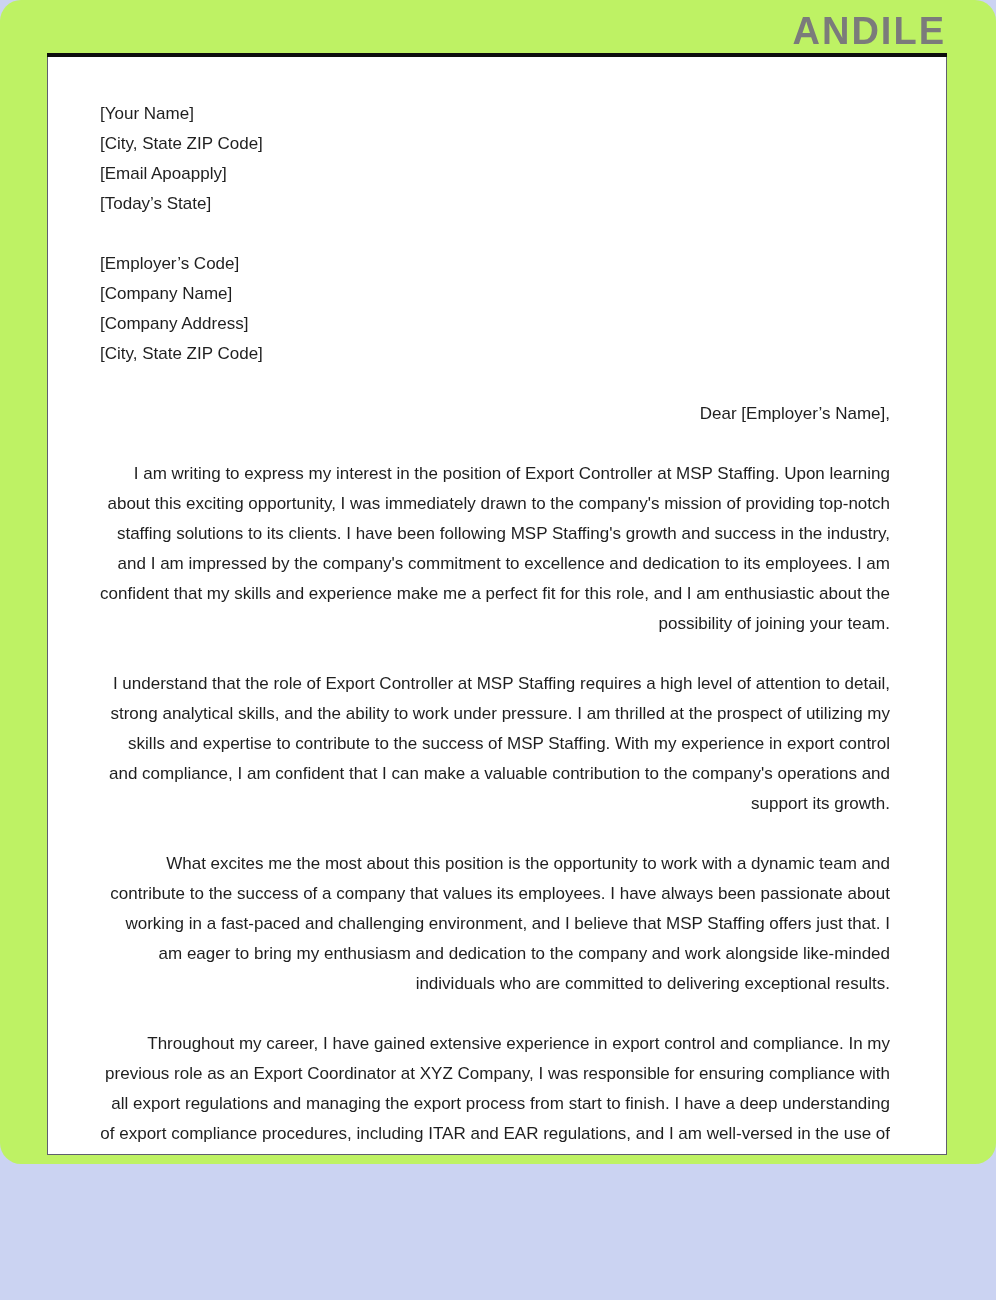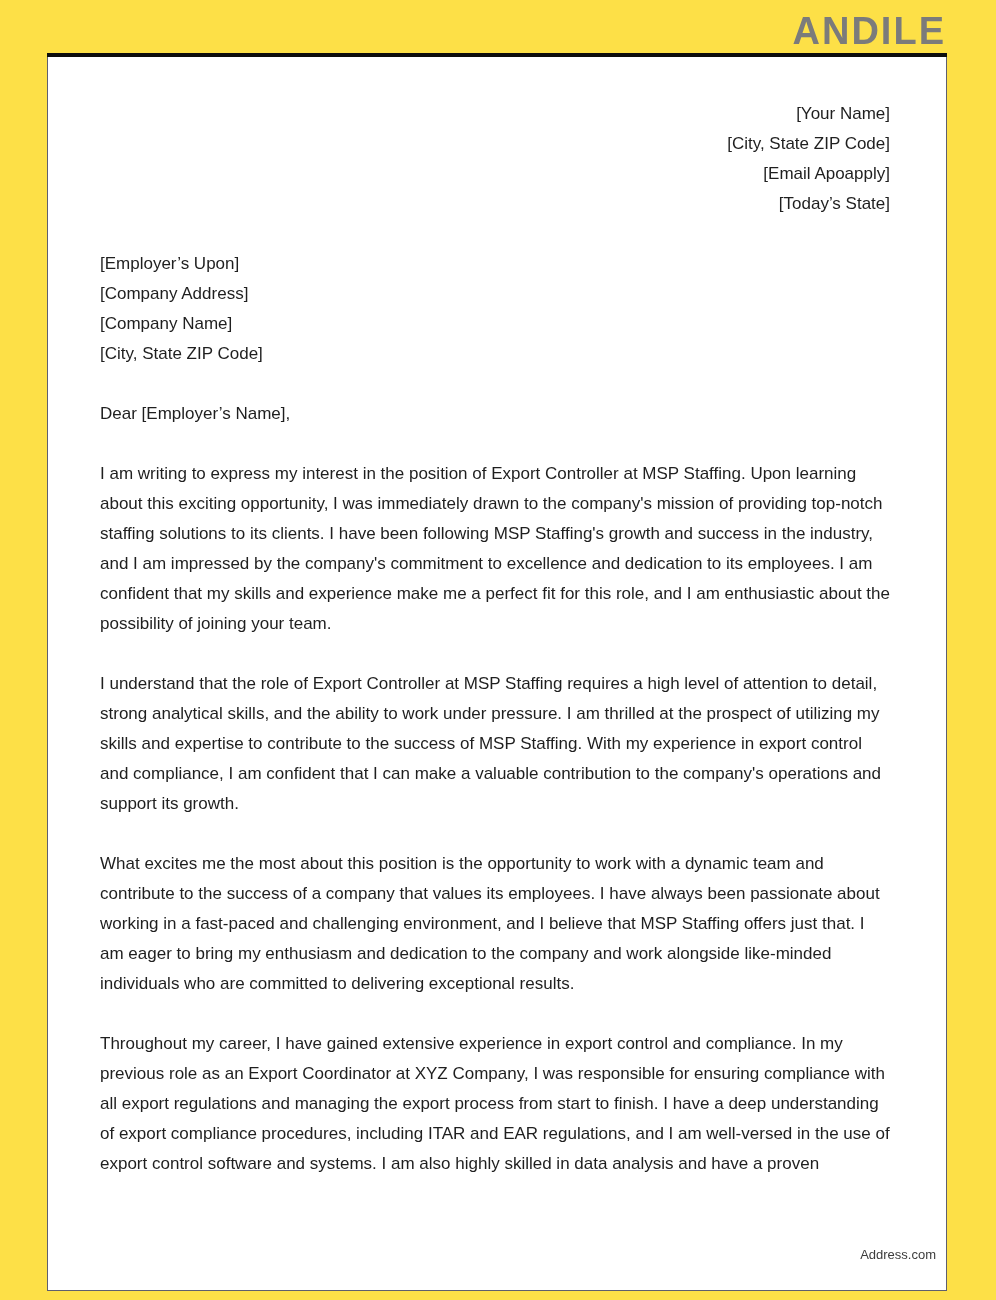--- a/index.html
+++ b/index.html
@@ -3,24 +3,25 @@
 <meta charset="utf-8">
 <style>
   html, body {
     margin: 0;
     padding: 0;
     background: #cbd3f2;
   }
   .canvas {
     position: relative;
     width: 996px;
-    height: 1300px;
-    background: #fde047;
+    height: 1164px;
+    background: #bef264;
     overflow: hidden;
     font-family: "Liberation Sans", "DejaVu Sans", sans-serif;
+    border-radius: 21px;
   }
   .logo {
     position: absolute;
     top: 12px;
     right: 50px;
     font-size: 38px;
     font-weight: 700;
     letter-spacing: 2px;
     color: #7b7b7b;
     line-height: 1;
@@ -52,24 +53,24 @@
     color: #1f1f1f;
   }
   .letter p {
     margin: 0;
   }
   .block {
     margin-top: 30px;
   }
   .block:first-child {
     margin-top: 0;
-    text-align: right;
   }
   .paragraph {
     margin-top: 30px !important;
+    text-align: right;
   }
   .watermark {
     position: absolute;
     top: 1247px;
     right: 60px;
     font-size: 13px;
     color: #3c3c3c;
     z-index: 5;
     background: transparent;
   }
@@ -87,23 +88,23 @@
     <div class="letter">
 
       <div class="block">
         <p>[Your Name]</p>
         <p>[City, State ZIP Code]</p>
         <p>[Email Apoapply]</p>
         <p>[Today’s State]</p>
       </div>
 
       <div class="block">
-        <p>[Employer’s Upon]</p>
+        <p>[Employer’s Code]</p>
+        <p>[Company Name]</p>
         <p>[Company Address]</p>
-        <p>[Company Name]</p>
         <p>[City, State ZIP Code]</p>
       </div>
 
       <p class="paragraph">Dear [Employer’s Name],</p>
 
       <p class="paragraph">I am writing to express my interest in the position of Export Controller at MSP Staffing. Upon learning about this exciting opportunity, I was immediately drawn to the company's mission of providing top-notch staffing solutions to its clients. I have been following MSP Staffing's growth and success in the industry, and I am impressed by the company's commitment to excellence and dedication to its employees. I am confident that my skills and experience make me a perfect fit for this role, and I am enthusiastic about the possibility of joining your team.</p>
       <p class="paragraph">I understand that the role of Export Controller at MSP Staffing requires a high level of attention to detail, strong analytical skills, and the ability to work under pressure. I am thrilled at the prospect of utilizing my skills and expertise to contribute to the success of MSP Staffing. With my experience in export control and compliance, I am confident that I can make a valuable contribution to the company's operations and support its growth.</p>
       <p class="paragraph">What excites me the most about this position is the opportunity to work with a dynamic team and contribute to the success of a company that values its employees. I have always been passionate about working in a fast-paced and challenging environment, and I believe that MSP Staffing offers just that. I am eager to bring my enthusiasm and dedication to the company and work alongside like-minded individuals who are committed to delivering exceptional results.</p>
       <p class="paragraph">Throughout my career, I have gained extensive experience in export control and compliance. In my previous role as an Export Coordinator at XYZ Company, I was responsible for ensuring compliance with all export regulations and managing the export process from start to finish. I have a deep understanding of export compliance procedures, including ITAR and EAR regulations, and I am well-versed in the use of export control software and systems. I am also highly skilled in data analysis and have a proven</p>
 

